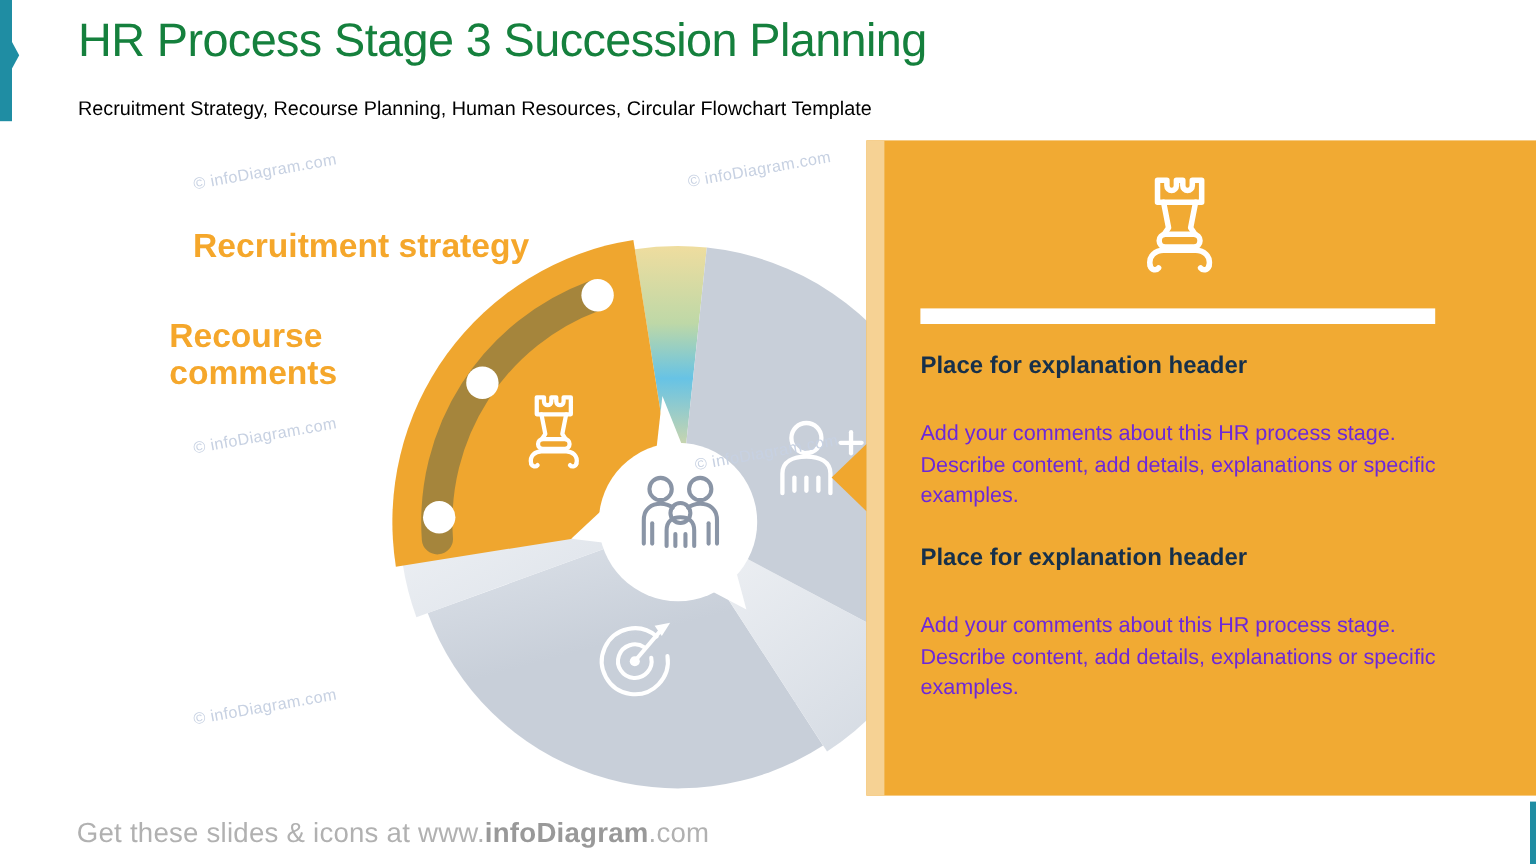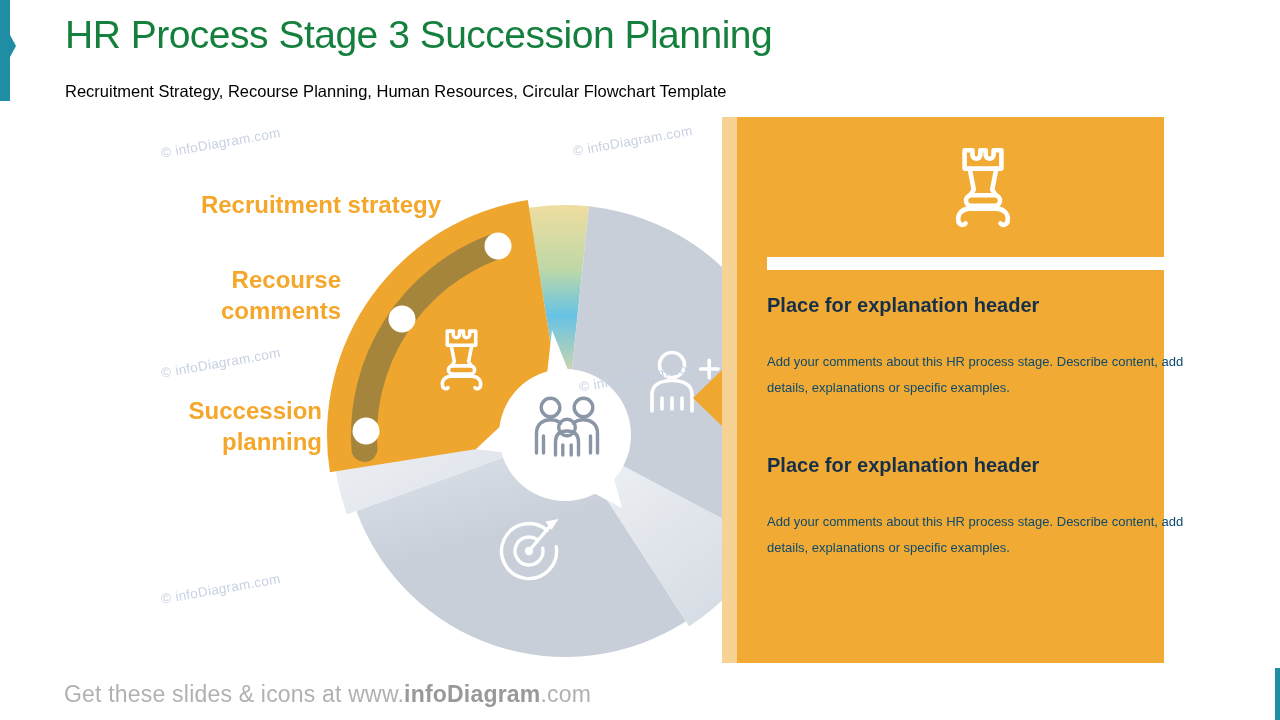--- a/index.html
+++ b/index.html
@@ -16,37 +16,37 @@
   .subtitle { position:absolute; left:65px; top:82px; font-size:16.5px; color:#000000; white-space:nowrap; }
 
   
   .wm { position:absolute; font-size:13.5px; color:#C7D1E2; letter-spacing:0.3px;
         transform:rotate(-10deg); transform-origin:left top; white-space:nowrap; }
   .wm-under { z-index:1; }
   .wm-over  { z-index:3; }
 
   
   #svg-diagram { position:absolute; left:0; top:0; z-index:2; }
-  .seg-label { position:absolute; z-index:3; font-weight:bold; font-size:24px; color:#F5A72B;
-               text-align:right; line-height:31px; }
+  .seg-label { position:absolute; z-index:3; font-weight:bold; font-size:28px; color:#F5A72B;
+               line-height:31px; }
   .lbl-recruitment { right:839px; top:189px; white-space:nowrap; }
   .lbl-recourse    { right:939px; top:264px; width:200px; }
   .lbl-succession  { right:958px; top:395px; width:200px; }
 
   
-  .panel { position:absolute; left:722px; top:117px; width:442px; height:546px;
+  .panel { position:absolute; left:722px; top:117px; width:558px; height:546px;
            background:#F1AA33; z-index:4; }
   .panel-strip { position:absolute; left:0; top:0; width:15px; height:546px; background:#F6D294; }
   .panel-arrow { position:absolute; left:-29px; top:253px; width:0; height:0;
                  border-top:28px solid transparent; border-bottom:28px solid transparent;
                  border-right:29px solid #F0A72F; }
   .panel-rook { position:absolute; left:224px; top:24px; }
   .panel-bar  { position:absolute; left:45px; top:140px; width:429px; height:13px; background:#fff; }
   .panel-h { position:absolute; left:45px; font-size:20px; font-weight:bold; color:#17304A; }
-  .panel-b { position:absolute; left:45px; width:438px; font-size:13px; color:#0c4a6e; line-height:25.5px; }
+  .panel-b { position:absolute; left:45px; width:438px; font-size:18px; color:#6d28d9; line-height:25.5px; }
   .h0 { top:177px; }  .b0 { top:232px; }
   .h1 { top:337px; }  .b1 { top:392px; }
 
   
   .footer { position:absolute; left:64px; top:681px; font-size:23px; color:#B1B1B1; letter-spacing:0.2px; }
   .footer b { color:#999999; font-weight:bold;margin-top:16px; }
   .corner-bar { position:absolute; left:1275px; top:668px; width:5px; height:52px; background:#1F8DA3; }
 </style>
 </head>
 <body>
@@ -152,21 +152,20 @@
       <path d="M28.5 63 V50 C28.5 42 33.5 39 40 39 C46.5 39 51.5 42 51.5 50 V63"></path>
       <path d="M35.8 63 V53"></path>
       <path d="M44.2 63 V53"></path>
     </g>
   </svg>
 
   <div class="wm wm-over" style="left:578px; top:380px;">© infoDiagram.com</div>
 
   <div class="seg-label lbl-recruitment">Recruitment strategy</div>
   <div class="seg-label lbl-recourse">Recourse comments</div>
-  <div class="seg-label lbl-succession">Succession planning</div>
 
   <div class="panel">
     <div class="panel-strip"></div>
     <div class="panel-arrow"></div>
 
     <svg class="panel-rook" width="74" height="92" viewBox="0 0 80 100">
       <use href="#rook" width="80" height="100"></use>
     </svg>
 
     <div class="panel-bar"></div>

